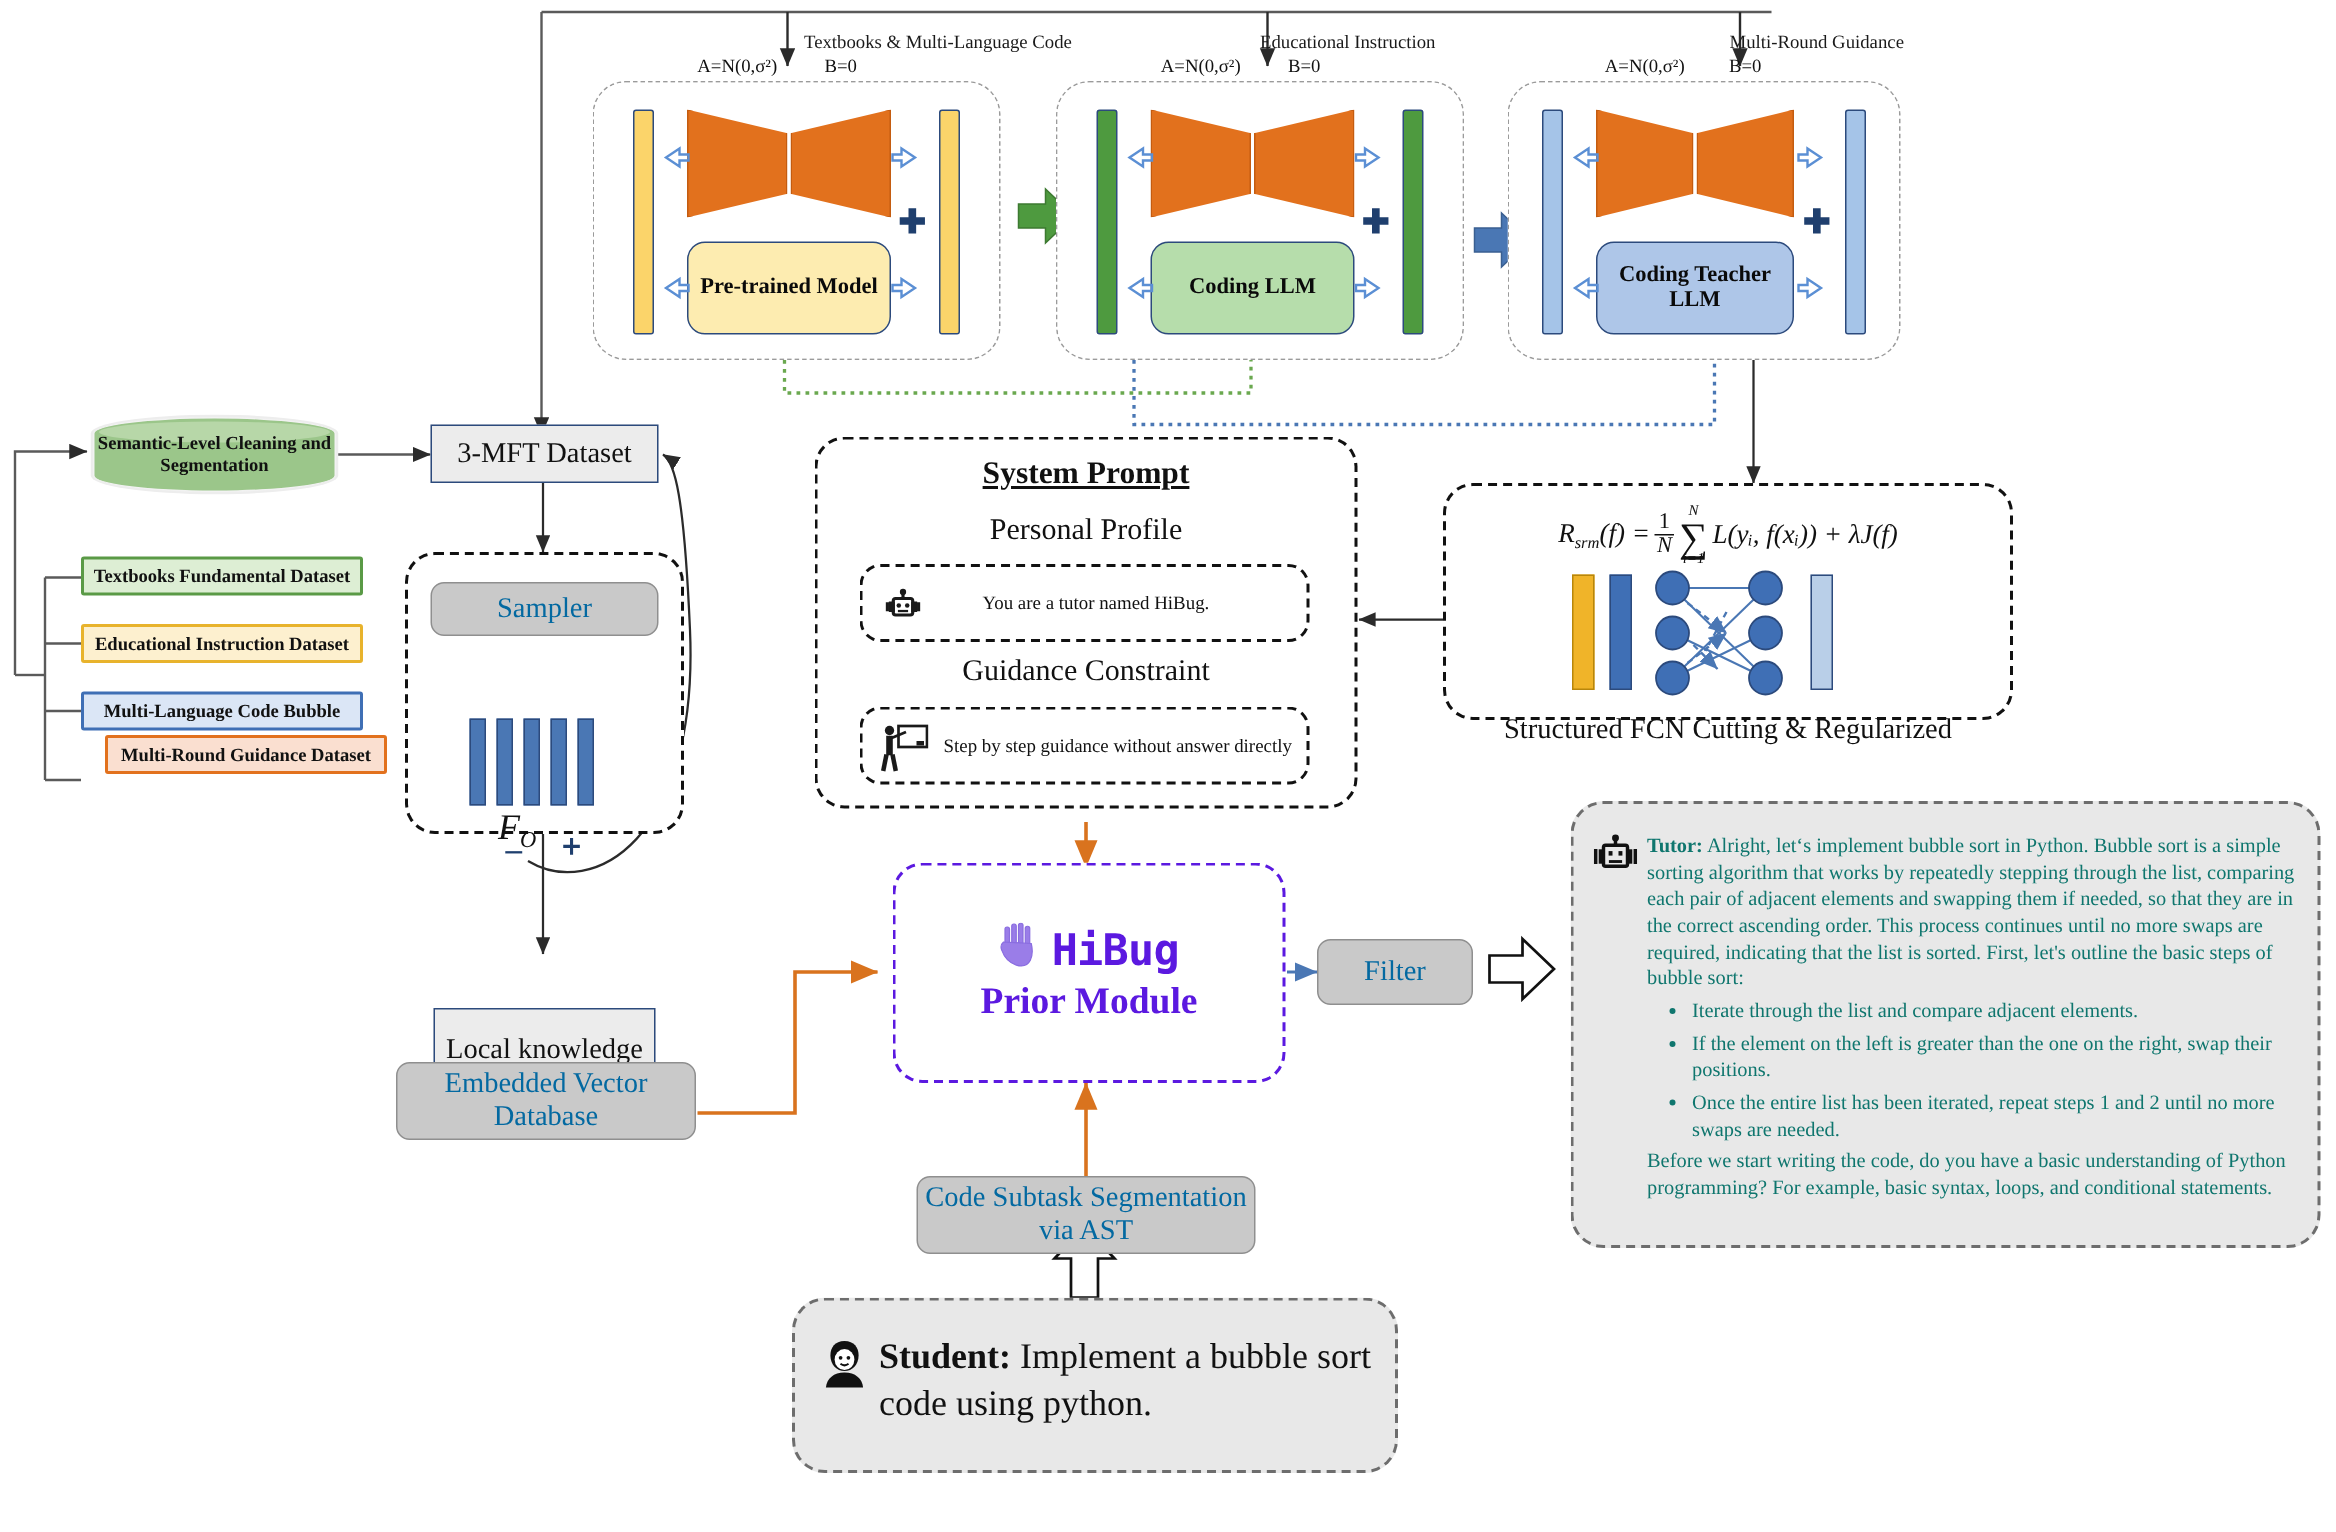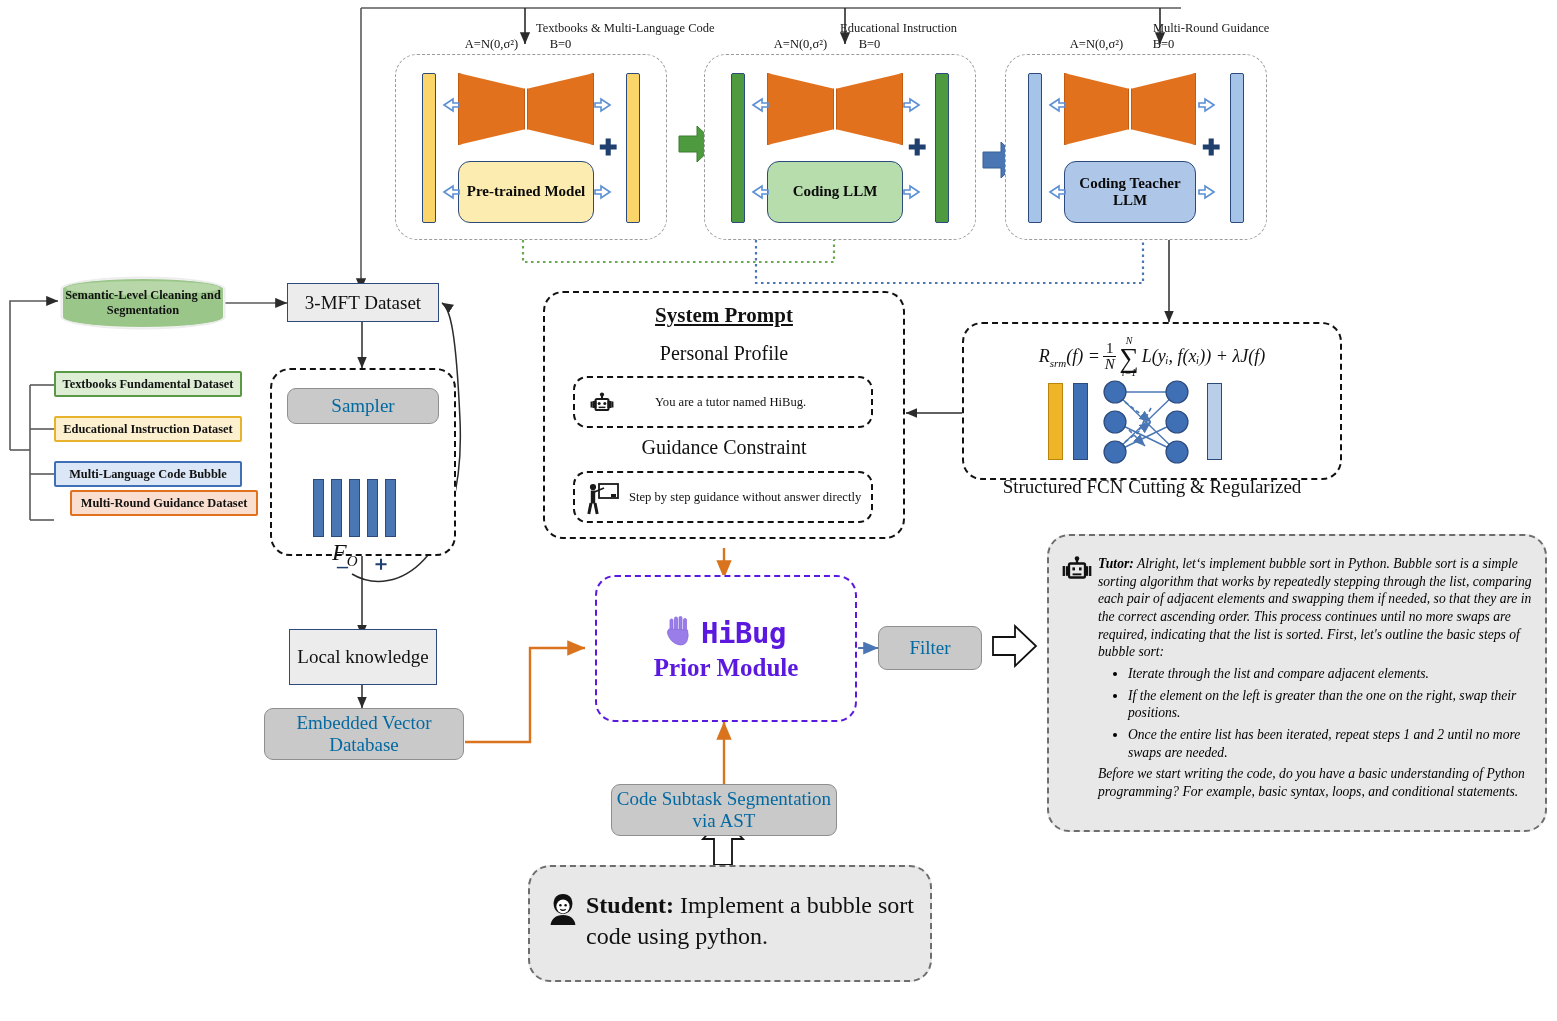--- a/index.html
+++ b/index.html
@@ -150,21 +150,21 @@
     font-weight:bold; font-size:25px; color:#5b19e0; margin-top:4px;
     font-family:"Liberation Serif", serif;
   }
 
   
   .bubble {
     position:absolute;
     background:#e8e8e8; border:2px dashed #6d6d6d; border-radius:22px;
   }
   .bubble-tutor-text {
-    position:absolute; font-size:13.6px; line-height:1.30; color:#000000;font-style:italic;
+    position:absolute; font-size:13.6px; line-height:1.30; color:#0f766e;
   }
   .bubble-tutor-text b { font-weight:bold; }
   .bubble-tutor-text ul { margin:1px 0 1px 0; padding-left:26px; }
   .bubble-tutor-text li { margin:4px; }
   .student-text {
     position:absolute; font-size:24px; line-height:1.28; color:#111;
   }
   .student-text b { font-weight:bold; }
   .icon-wrap { position:absolute; }
 </style>
@@ -369,21 +369,21 @@
     <i></i>
     <i></i>
     <i></i>
 </div>
 <div class="fo-label" style="left:332px; top:527px;">
   <span>F</span><sub>O</sub>
 </div>
 <div class="abs" style="left:337px; top:553px; font-size:22px; font-weight:bold; color:#1f3f6e;">–</div>
 <div class="abs" style="left:371px; top:550px; font-size:20px; font-weight:bold; color:#1f3f6e;">＋</div>
 
-<div class="boxnode" style="left:289px; top:629px; width:148px; height:56px;">
+<div class="boxnode" style="left:289px; top:672px; width:148px; height:56px;">
   <span>Local knowledge</span>
 </div>
 <div class="graynode" style="left:264px; top:708px; width:200px; height:52px;">
   <span>Embedded Vector Database</span>
 </div>
 
 <div class="dashnode" style="left:543px; top:291px; width:362px; height:248px;"></div>
 <div class="sp-title" style="left:543px; top:303px; width:362px;">System Prompt</div>
 <div class="sp-sub" style="left:543px; top:342px; width:362px;">Personal Profile</div>
 

